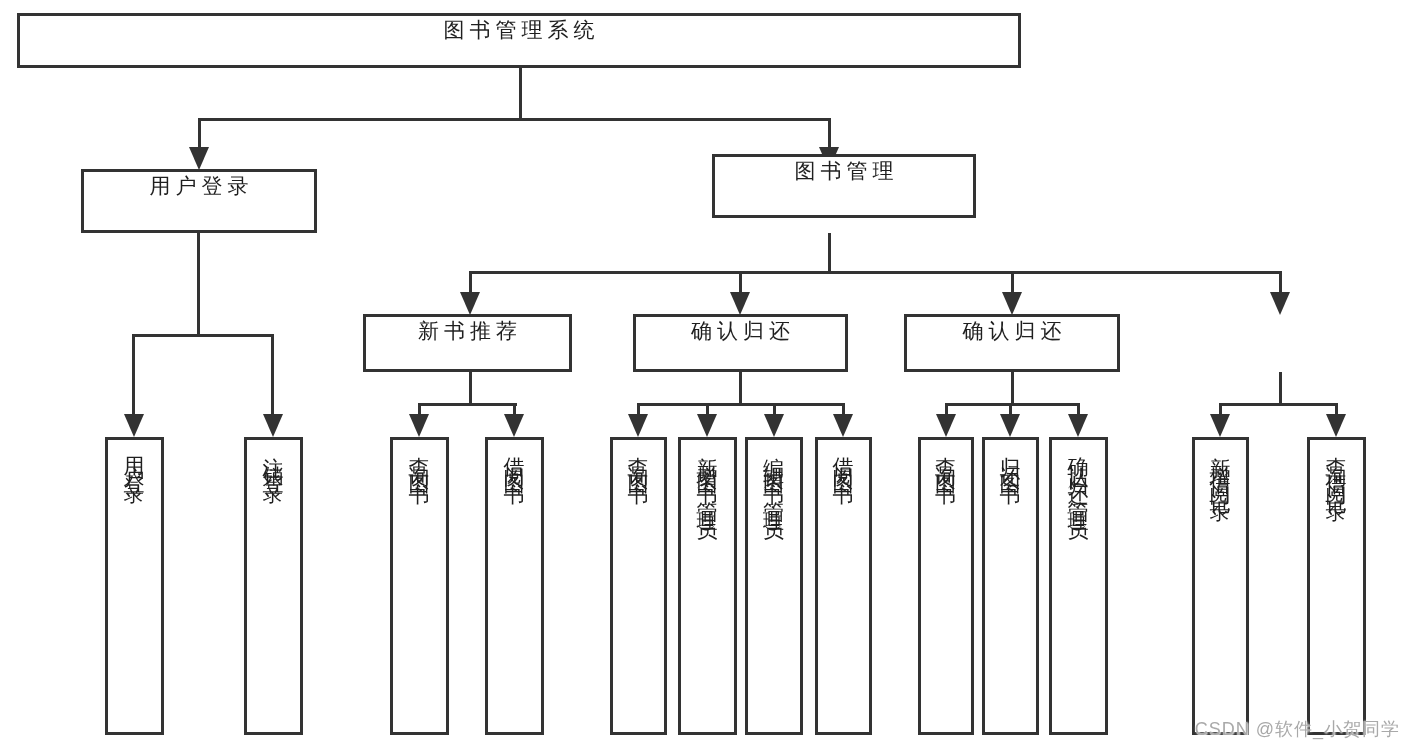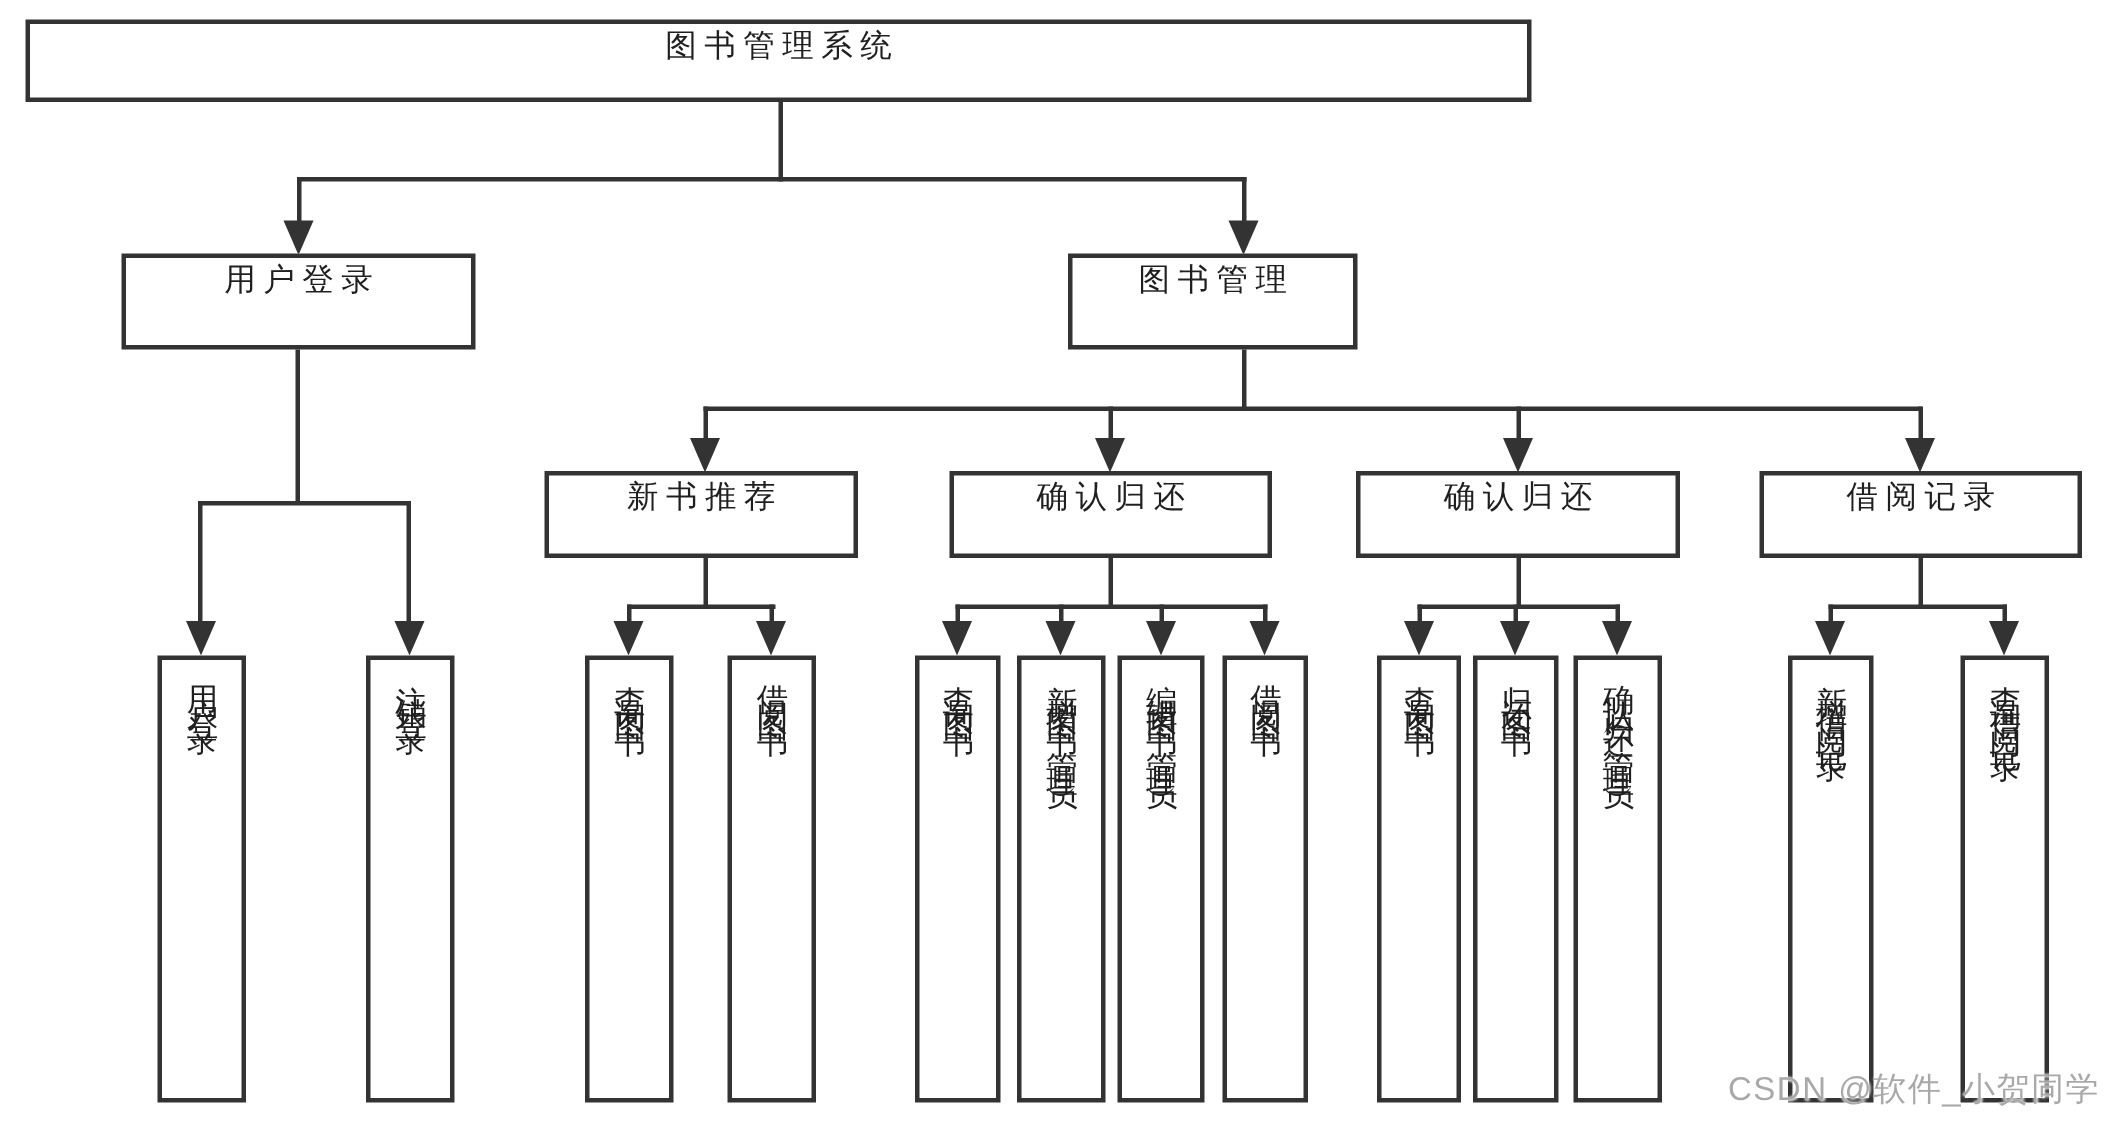--- a/index.html
+++ b/index.html
@@ -46,21 +46,21 @@
     position: absolute;
     width: 0; height: 0;
     border-left: 10px solid transparent;
     border-right: 10px solid transparent;
     border-top: 23px solid var(--line-color);
   }
   .watermark {
     position: absolute;
     right: 5px;
     bottom: 6px;
-    font-size: 22px;
+    font-size: 18px;
     letter-spacing: 1px;
     color: var(--wm-color);
     text-shadow: 0 0 2px #ffffff, 1px 1px 2px #ffffff;
     white-space: nowrap;
   }
 </style>
 </head>
 <body>
 
 <div class="canvas">
@@ -72,21 +72,21 @@
   <div class="line" style="left:519px;top:68px;width:3px;height:53px"></div>
   <div class="line" style="left:198px;top:118px;width:633px;height:3px"></div>
   <div class="line" style="left:198px;top:118px;width:3px;height:32px"></div>
   <div class="line" style="left:828px;top:118px;width:3px;height:32px"></div>
   <div class="arrow" style="left:189px;top:147px"></div>
   <div class="arrow" style="left:819px;top:147px"></div>
 
   <div class="box hbox" style="left:81px;top:169px;width:236px;height:64px">
     <span>用户登录</span>
   </div>
-  <div class="box hbox" style="left:712px;top:169px;width:193px;height:64px">
+  <div class="box hbox" style="left:712px;top:154px;width:264px;height:64px">
     <span>图书管理</span>
   </div>
 
   <div class="line" style="left:197px;top:233px;width:3px;height:103px"></div>
   <div class="line" style="left:132px;top:334px;width:142px;height:3px"></div>
   <div class="line" style="left:132px;top:334px;width:3px;height:82px"></div>
   <div class="line" style="left:271px;top:334px;width:3px;height:82px"></div>
   <div class="arrow" style="left:124px;top:414px"></div>
   <div class="arrow" style="left:263px;top:414px"></div>
 
@@ -102,23 +102,20 @@
   <div class="arrow" style="left:1270px;top:292px"></div>
 
   <div class="box hbox" style="left:363px;top:314px;width:209px;height:58px">
     <span>新书推荐</span>
   </div>
   <div class="box hbox" style="left:633px;top:314px;width:215px;height:58px">
     <span>确认归还</span>
   </div>
   <div class="box hbox" style="left:904px;top:314px;width:216px;height:58px">
     <span>确认归还</span>
-  </div>
-  <div class="box hbox" style="left:1173px;top:314px;width:215px;height:58px">
-    <span>借阅记录</span>
   </div>
 
   <div class="line" style="left:469px;top:372px;width:3px;height:34px"></div>
   <div class="line" style="left:418px;top:403px;width:99px;height:3px"></div>
   <div class="line" style="left:418px;top:403px;width:3px;height:13px"></div>
   <div class="line" style="left:513px;top:403px;width:3px;height:13px"></div>
   <div class="arrow" style="left:409px;top:414px"></div>
   <div class="arrow" style="left:504px;top:414px"></div>
 
   <div class="line" style="left:739px;top:372px;width:3px;height:34px"></div>

